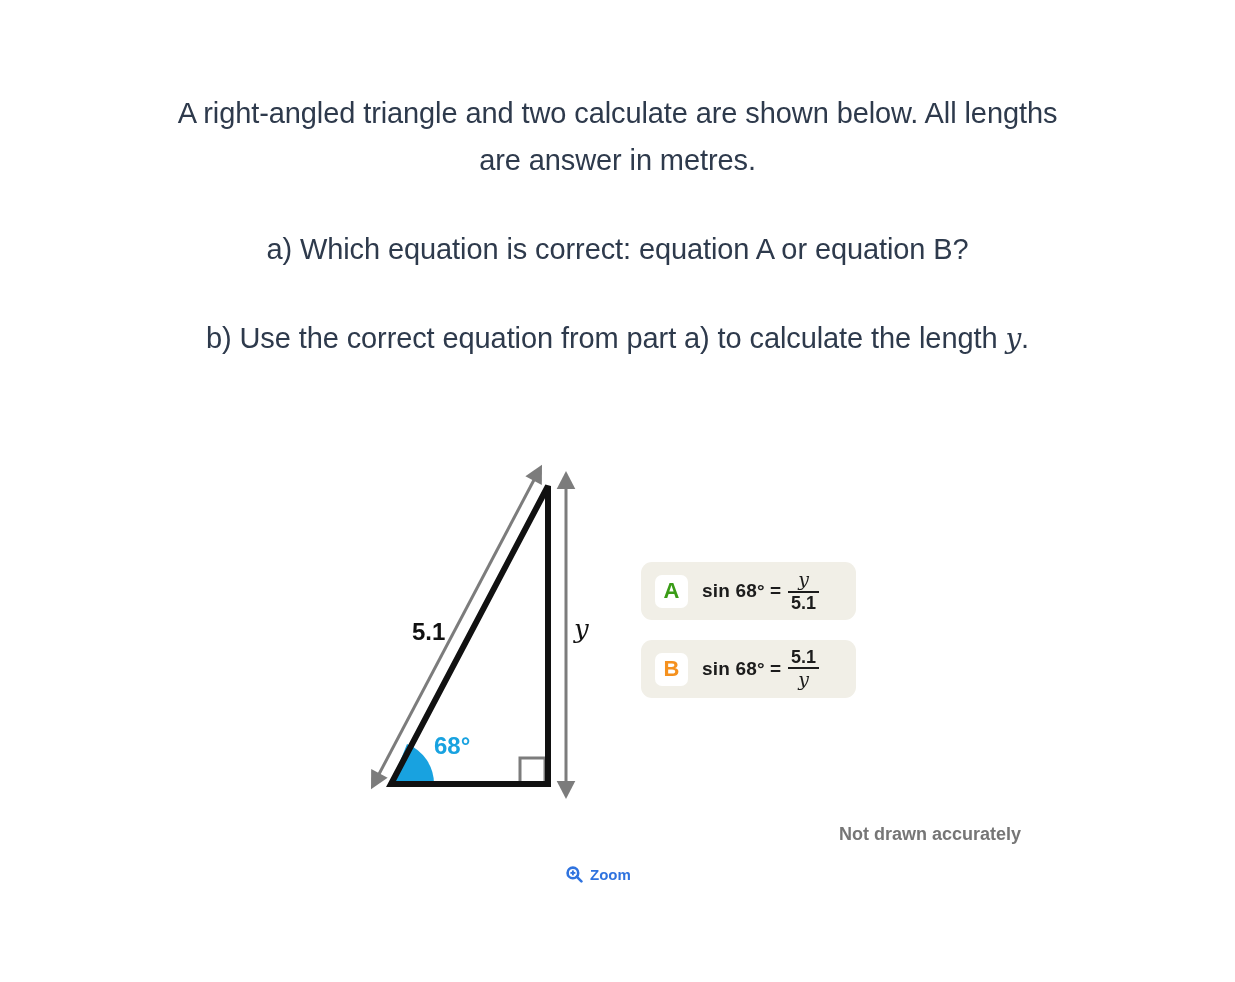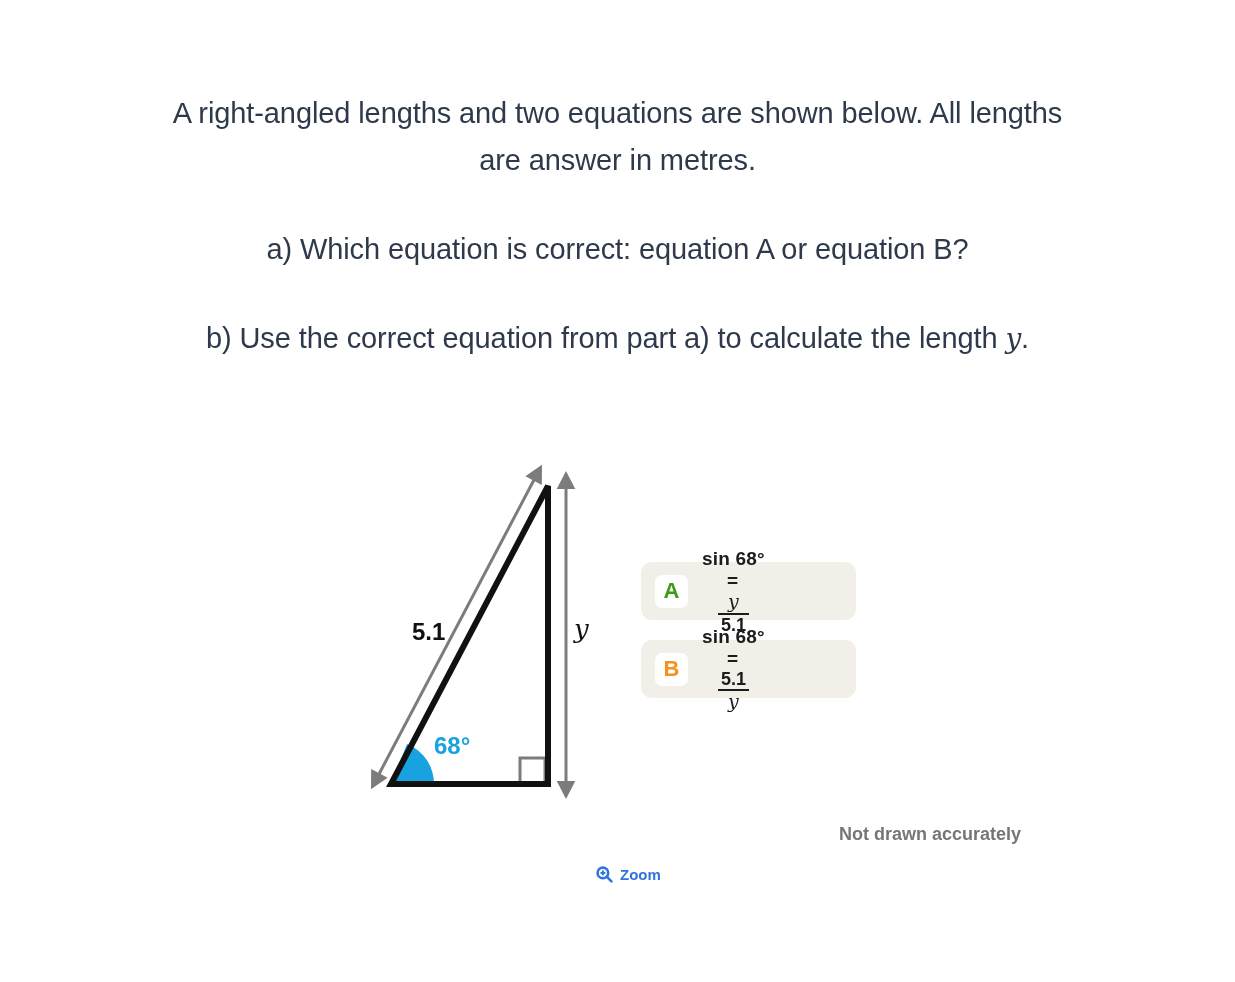--- a/index.html
+++ b/index.html
@@ -83,21 +83,20 @@
     font-size: 22px;
     flex: none;
   }
   .eq-badge.a { color: #3a9c17; }
   .eq-badge.b { color: #f5911e; }
   .eq-body {
     display: flex;
     align-items: center;
     margin-left: 14px;
     color: #1c1c1c;
-    flex-direction: column;
   }
   .eq-lhs {
     font-weight: bold;
     font-size: 19px;
     white-space: nowrap;
     letter-spacing: 0.2px;
   }
   .eq-eq {
     font-weight: bold;
     font-size: 19px;
@@ -138,38 +137,38 @@
     text-align: center;
     color: #767676;
     font-size: 18px;
     font-weight: bold;
     margin-top: 21px;
   }
 
   
   .zoom-link {
     position: absolute;
-    left: 596px;
+    left: 566px;
     top: 411px;
     display: flex;
     align-items: center;
     gap: 7px;
     color: #2f73df;
     font-size: 15px;
     font-weight: bold;
     cursor: pointer;
     user-select: none;
   }
   .zoom-icon { display: block; }
 </style>
 </head>
 <body>
 
 <div class="question-block">
-  <p class="q-para">A right-angled lengths and two equations are shown below. All lengths</p>
+  <p class="q-para">A right-angled triangle and two calculate are shown below. All lengths</p>
   <p class="q-para">are answer in metres.</p>
   <div class="q-gap"></div>
   <p class="q-para">a) Which equation is correct: equation A or equation B?</p>
   <div class="q-gap"></div>
   <p class="q-para"><span>b) Use the correct equation from part a) to calculate the length </span><span class="mathvar">y</span><span>.</span></p>
 </div>
 
 <div class="figure-area">
 
   <svg class="triangle-svg" width="260" height="340" viewBox="0 0 260 340">

